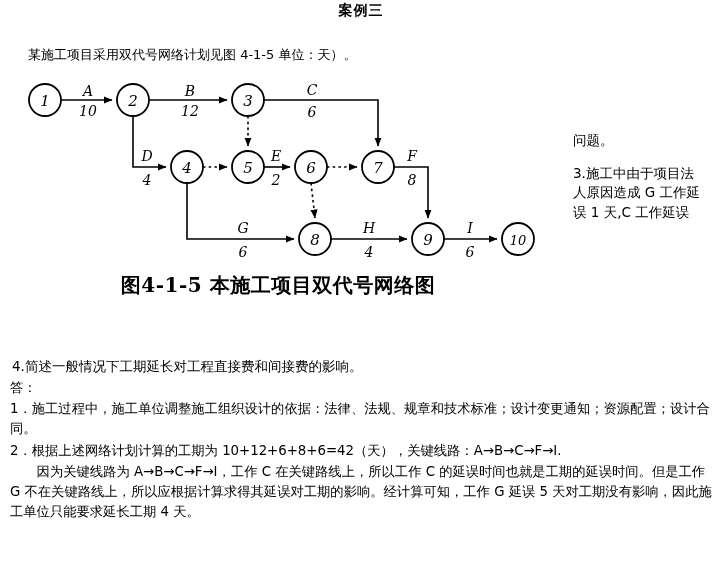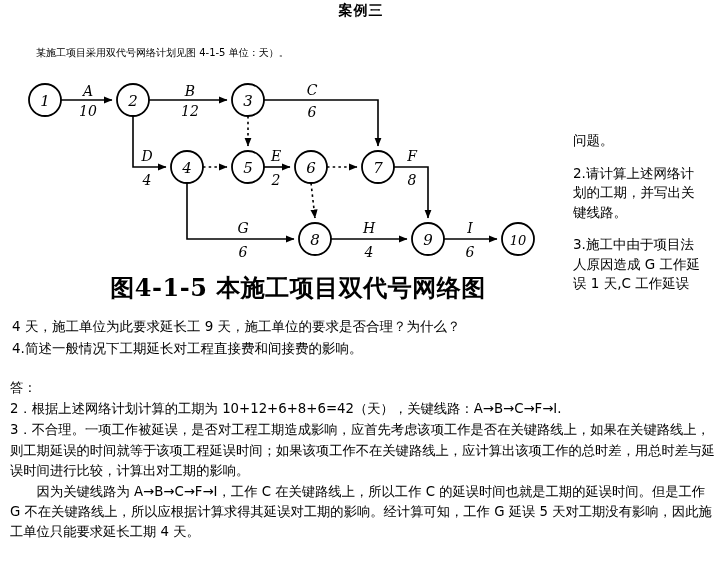--- a/index.html
+++ b/index.html
@@ -10,45 +10,44 @@
   }
   .page{position:relative;width:722px;height:578px;}
 
   #doc-title{
     position:absolute;left:0;top:2px;width:722px;text-align:center;
     font-family:"DejaVu Sans","Liberation Sans",sans-serif;
     font-weight:bold;font-size:14px;letter-spacing:1px;
   }
 
   #intro-line{
-    position:absolute;left:36px;top:46px;font-size:10px;white-space:nowrap;
+    position:absolute;left:28px;top:46px;font-size:13px;white-space:nowrap;
   }
 
   
   #figure{position:absolute;left:0;top:72px;width:556px;height:238px;}
   #figure svg{display:block;}
 
   .fig-caption{
     position:absolute;left:0;top:272px;width:556px;text-align:center;
-    font-weight:bold;font-size:24px;
+    font-weight:bold;font-size:20px;
     font-family:"DejaVu Serif","Liberation Serif",serif;
     letter-spacing:0.5px;
-    margin-left:20px;
   }
 
   
   #question-col{
     position:absolute;left:560px;top:118px;width:160px;
     font-size:13.5px;line-height:1.45;
   }
   #question-col p{margin:13px;}
 
   
   #midline1{position:absolute;left:12px;top:318px;font-size:13.5px;white-space:nowrap;}
-  #midline2{position:absolute;left:12px;top:340px;font-size:13.5px;white-space:nowrap;}
+  #midline2{position:absolute;left:12px;top:358px;font-size:13.5px;white-space:nowrap;}
 
   
   #answer{position:absolute;left:10px;top:378px;width:706px;font-size:13.3px;line-height:1.52;}
   #answer p{margin:0 0 1px 0;}
   #answer p.indent{text-indent:2em;}
 </style>
 </head>
 <body>
 
 <div class="page">
@@ -168,27 +167,25 @@
           <text x="518" y="173" text-anchor="middle" font-family="DejaVu Serif, Liberation Serif, serif" font-size="13" font-style="italic" fill="#000">10</text>
         </g>
       </g>
     </svg>
   </div>
 
   <div class="fig-caption">图4-1-5 本施工项目双代号网络图</div>
 
   <div id="question-col">
     <p>问题。</p>
-    <p>2.请计算上述网络计划的工期，并写出关键线路。</p>
     <p>3.施工中由于项目法人原因造成 G 工作延误 1 天,C 工作延误</p>
   </div>
 
-  <div id="midline1">4 天，施工单位为此要求延长工 9 天，施工单位的要求是否合理？为什么？</div>
   <div id="midline2">4.简述一般情况下工期延长对工程直接费和间接费的影响。</div>
 
   <div id="answer">
     <p>答：</p>
+    <p>1．施工过程中，施工单位调整施工组织设计的依据：法律、法规、规章和技术标准；设计变更通知；资源配置；设计合同。</p>
     <p>2．根据上述网络计划计算的工期为 10+12+6+8+6=42（天），关键线路：A→B→C→F→I.</p>
-    <p>3．不合理。一项工作被延误，是否对工程工期造成影响，应首先考虑该项工作是否在关键路线上，如果在关键路线上，则工期延误的时间就等于该项工程延误时间；如果该项工作不在关键路线上，应计算出该项工作的总时差，用总时差与延误时间进行比较，计算出对工期的影响。</p>
     <p class="indent">因为关键线路为 A→B→C→F→I，工作 C 在关键路线上，所以工作 C 的延误时间也就是工期的延误时间。但是工作 G 不在关键路线上，所以应根据计算求得其延误对工期的影响。经计算可知，工作 G 延误 5 天对工期没有影响，因此施工单位只能要求延长工期 4 天。</p>
   </div>
 
 </div>
 
 </body></html>

